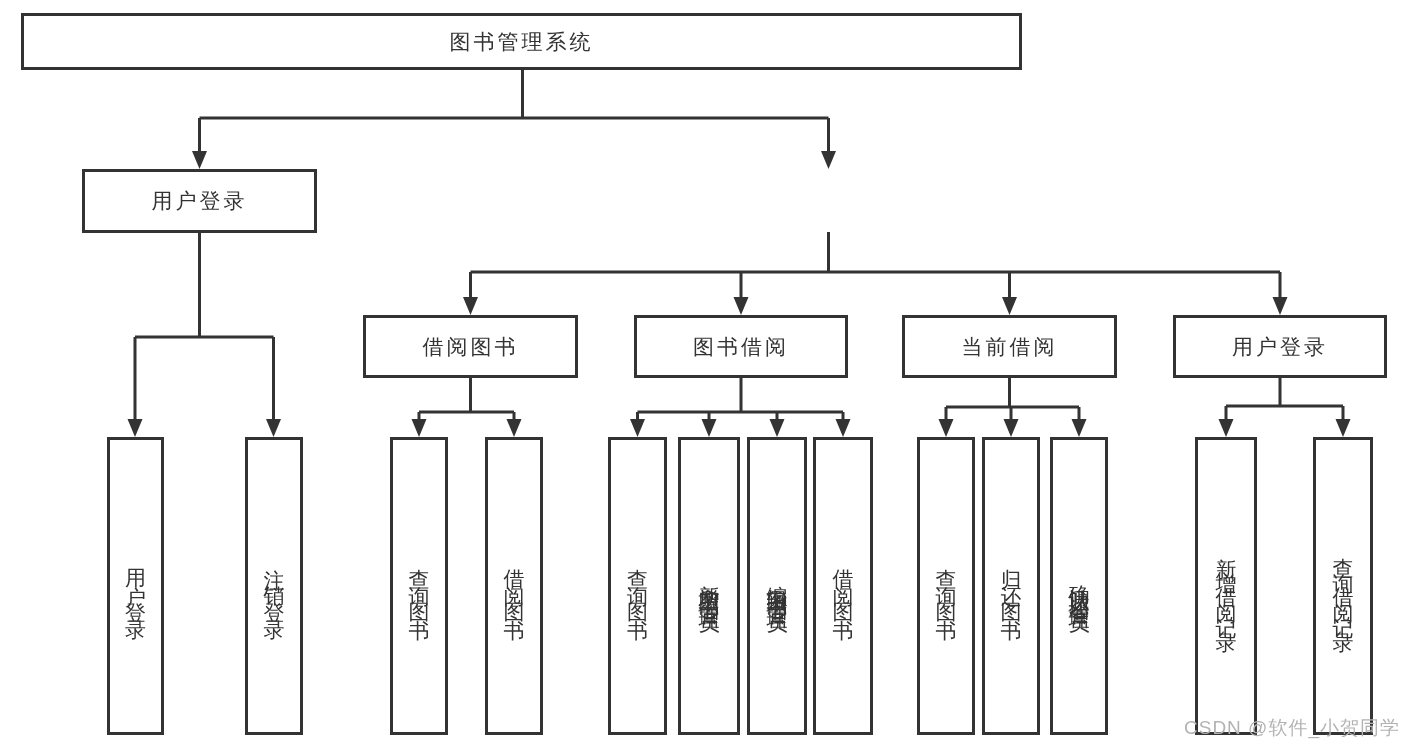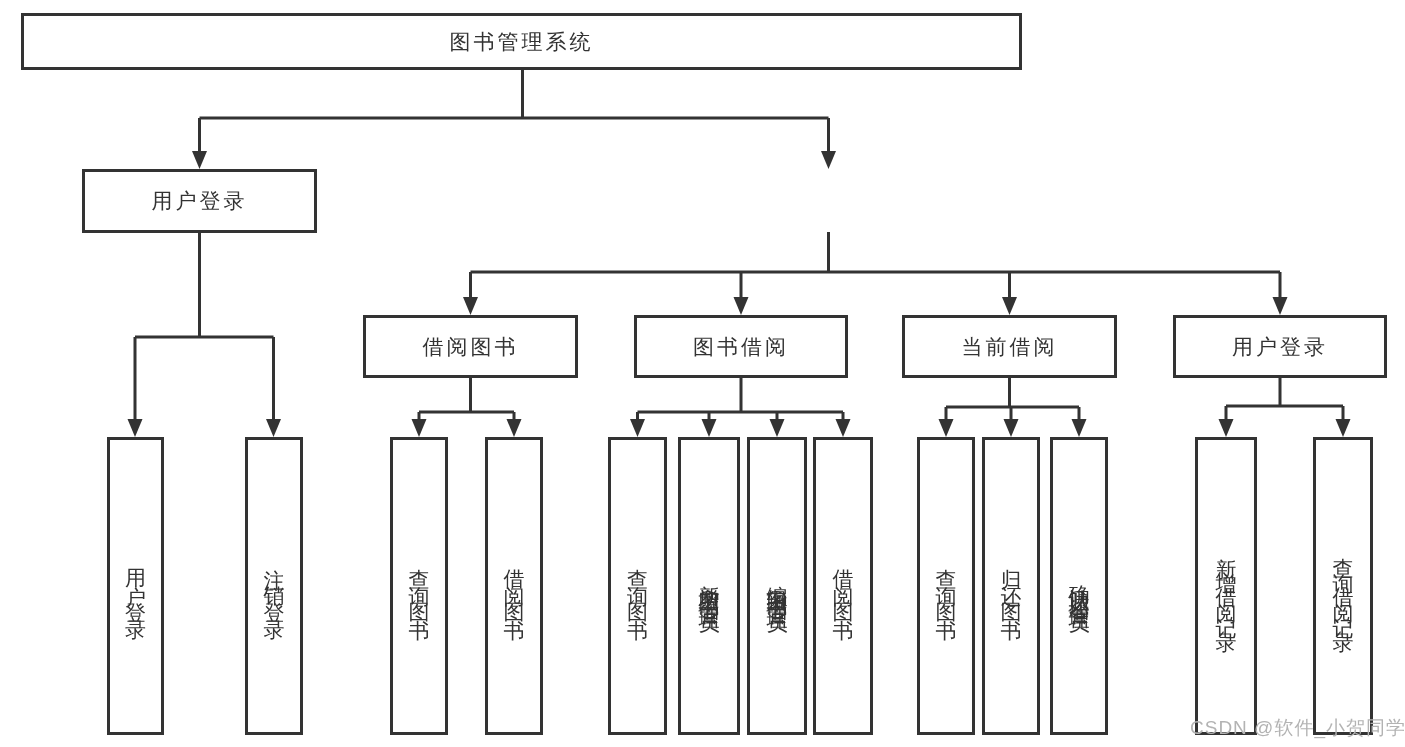--- a/index.html
+++ b/index.html
@@ -48,21 +48,20 @@
 
   .watermark {
     position: absolute;
     left: 1184px;
     top: 715px;
     font-size: 19px;
     letter-spacing: 1px;
     color: var(--watermark);
     z-index: 5;
     white-space: nowrap;
-    margin-left: 6px;
   }
 </style>
 </head>
 <body>
 
 <div class="canvas">
 
   <svg class="connectors" viewBox="0 0 1405 747" xmlns="http://www.w3.org/2000/svg">
 
     <path class="wire" d="M522.5 69 L522.5 118 M199.5 118 L828.5 118 M199.5 118 L199.5 153 M828.5 118 L828.5 153"></path>

